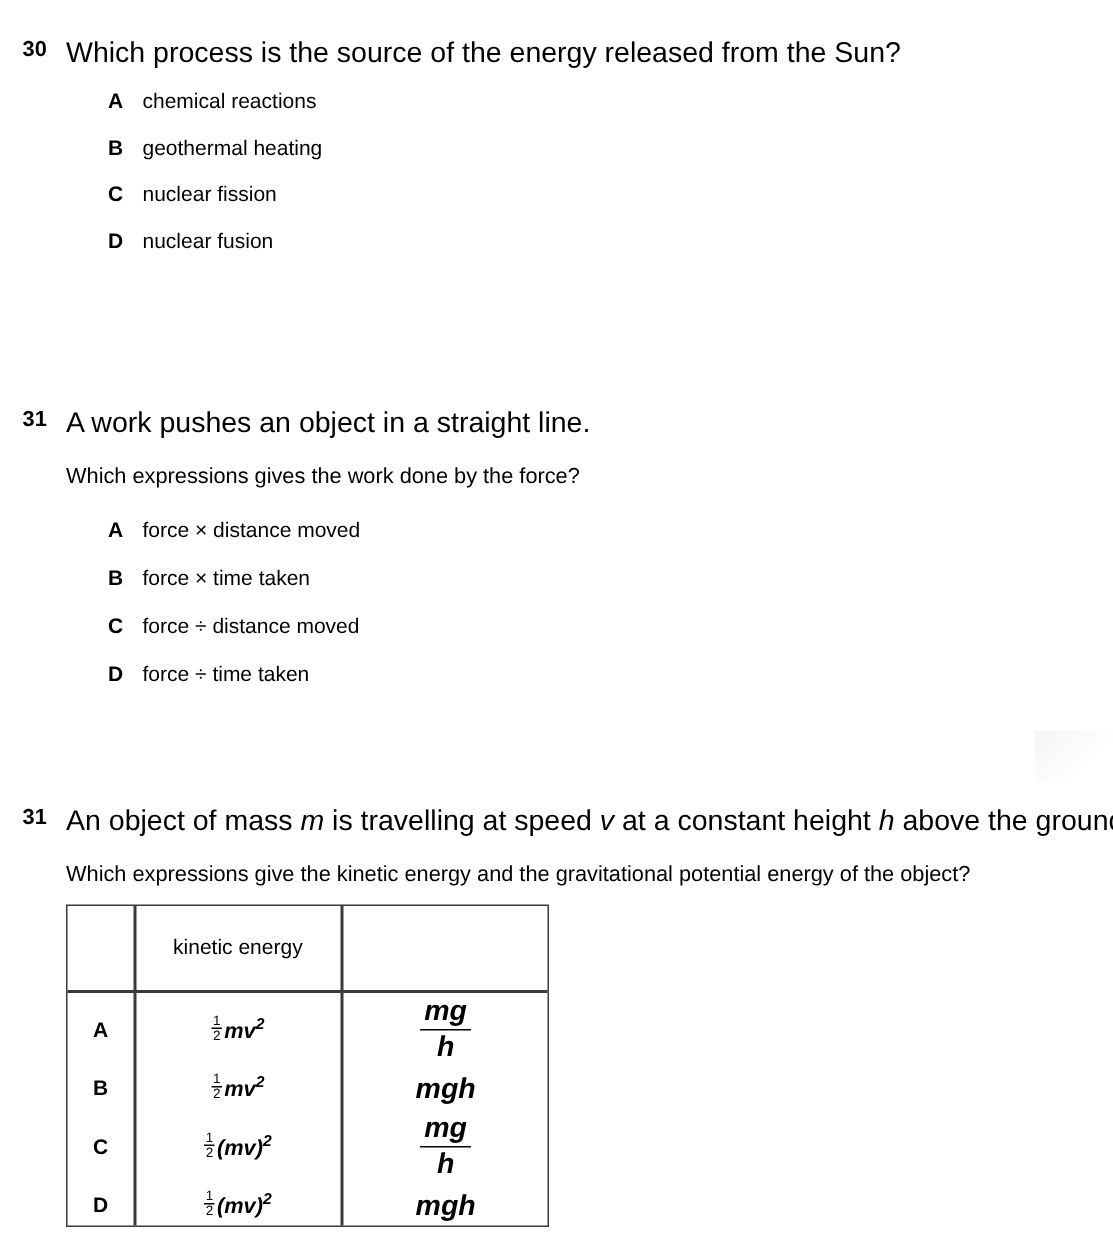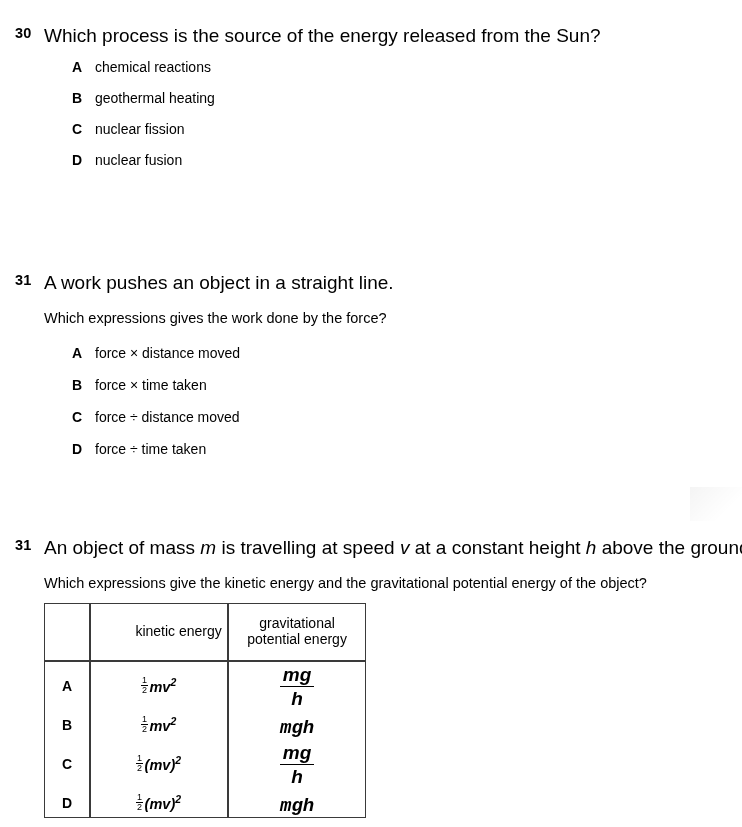--- a/index.html
+++ b/index.html
@@ -112,21 +112,21 @@
     position: absolute;
     top: 0;
     height: 56px;
     display: flex;
     align-items: center;
     justify-content: center;
     text-align: center;
     font-size: 14px;
     line-height: 1.12;
   }
-  .th.c1 { left: 45.6px; width: 136px; margin-left: 20px; }
+  .th.c1 { left: 45.6px; width: 136px; }
   .th.c2 { left: 183.6px; width: 137px; }
 
   .row-letter {
     position: absolute;
     left: 0;
     width: 44px;
     text-align: center;
     font-weight: bold;
     font-size: 14px;
   }
@@ -180,21 +180,20 @@
     border-bottom: 1.5px solid #000;
     padding: 0 3px 1px 3px;
   }
   .frac .den {
     display: block;
     padding: 1px 3px 0 3px;
   }
   .mgh {
     font-style: italic;
     font-weight: bold;
-    font-family: Liberation Mono, monospace;
   }
   .expr {
     font-style: italic;
     font-weight: bold;
   }
   sup.exp {
     font-size: 0.72em;
     font-style: italic;
     font-weight: bold;
   }
@@ -260,23 +259,20 @@
   <div class="question" style="top:575px;">
     <span class="q-stem2" style="top:0;">Which expressions give the kinetic energy and the gravitational potential energy of the object?</span>
   </div>
 
   <div id="answer-table">
     <div class="tbl-vline v1"></div>
     <div class="tbl-vline v2"></div>
     <div class="tbl-hline"></div>
 
     <div class="th c1">kinetic energy</div>
-    <div class="th c2">
-      <span><span>gravitational</span><br><span>potential energy</span></span>
-    </div>
 
     <div class="row-letter" style="top:74px;">A</div>
     <div class="cell-ke" style="top:72px;">
       <span class="half"><span class="num">1</span><span class="den">2</span></span><span class="expr">mv</span><sup class="exp">2</sup>
     </div>
     <div class="cell-gpe" style="top:60px;">
       <span class="frac"><span class="num">mg</span><span class="den">h</span></span>
     </div>
 
     <div class="row-letter" style="top:113px;">B</div>

